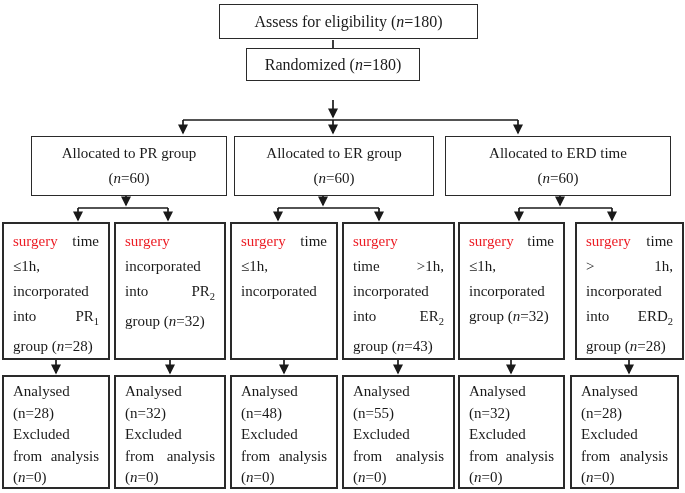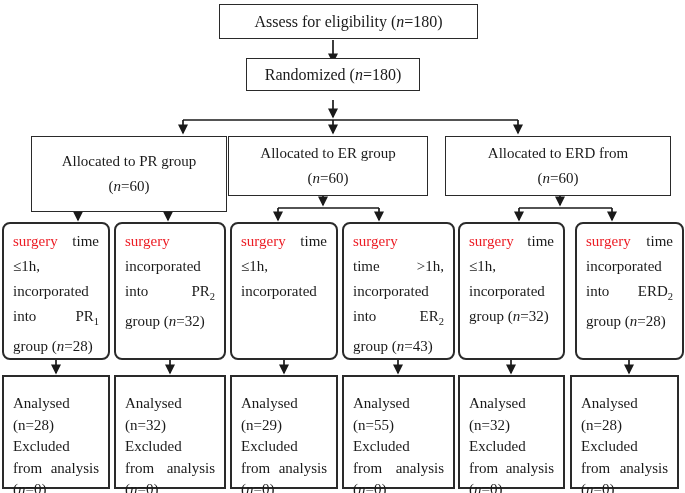--- a/index.html
+++ b/index.html
@@ -16,23 +16,23 @@
   
   .cbox { display:flex; flex-direction:column; justify-content:center; }
   .cbox .tline { text-align:center; text-align-last:center; }
   .top  { font-size:16px; }
   .alloc { font-size:15px; }
   .alloc .tline { line-height:25px; }
   
   .jbox { border-width:2px; }
   .jbox .tline { text-align:justify; text-align-last:justify; }
   .jbox .tline.last { text-align-last:left; }
-  .sbox { font-size:15px; padding:5px 9px;border-radius:8px; }
+  .sbox { font-size:15px; padding:5px 9px; }
   .sbox .tline { line-height:25px; }
-  .abox { font-size:15px; padding:16px 9px; }
+  .abox { font-size:15px; padding:4px 9px; }
   .abox .tline { line-height:21.5px; }
   .seg-red { color:var(--red,#ec1c24); }
   .seg-i { font-style:italic; }
   .seg-sub { font-size:70%; vertical-align:sub; }
 </style>
 </head>
 <body>
 
 <div class="canvas">
 
@@ -72,34 +72,34 @@
       <path d="M284,360 V373" marker-end="url(#ah)"></path>
       <path d="M398,360 V373" marker-end="url(#ah)"></path>
       <path d="M511,360 V373" marker-end="url(#ah)"></path>
       <path d="M629,360 V373" marker-end="url(#ah)"></path>
     </g>
   </svg>
 
   <div class="box cbox top" style="left:219px;top:4px;width:259px;height:35px;">
       <div class="tline last"><span>Assess for eligibility (</span><span class="seg-i">n</span><span>=180)</span></div>
     </div>
-  <div class="box cbox top" style="left:246px;top:58px;width:174px;height:33px;">
+  <div class="box cbox top" style="left:246px;top:48px;width:174px;height:33px;">
       <div class="tline last"><span>Randomized (</span><span class="seg-i">n</span><span>=180)</span></div>
     </div>
 
-  <div class="box cbox alloc" style="left:31px;top:136px;width:196px;height:76px;">
+  <div class="box cbox alloc" style="left:31px;top:136px;width:196px;height:60px;">
       <div class="tline"><span>Allocated to PR group</span></div>
       <div class="tline last"><span>(</span><span class="seg-i">n</span><span>=60)</span></div>
     </div>
-  <div class="box cbox alloc" style="left:228px;top:136px;width:200px;height:60px;">
+  <div class="box cbox alloc" style="left:234px;top:136px;width:200px;height:60px;">
       <div class="tline"><span>Allocated to ER group</span></div>
       <div class="tline last"><span>(</span><span class="seg-i">n</span><span>=60)</span></div>
     </div>
   <div class="box cbox alloc" style="left:445px;top:136px;width:226px;height:60px;">
-      <div class="tline"><span>Allocated to ERD from</span></div>
+      <div class="tline"><span>Allocated to ERD time</span></div>
       <div class="tline last"><span>(</span><span class="seg-i">n</span><span>=60)</span></div>
     </div>
 
   <div class="box jbox sbox" style="left:2px;top:222px;width:108px;height:138px;">
       <div class="tline"><span class="seg-red">surgery</span><span> time</span></div>
       <div class="tline"><span>≤1h,</span></div>
       <div class="tline"><span>incorporated</span></div>
       <div class="tline"><span>into PR</span><span class="seg-sub">1</span></div>
       <div class="tline last"><span>group (</span><span class="seg-i">n</span><span>=28)</span></div>
     </div>
@@ -122,20 +122,21 @@
       <div class="tline last"><span>group (</span><span class="seg-i">n</span><span>=43)</span></div>
     </div>
   <div class="box jbox sbox" style="left:458px;top:222px;width:107px;height:138px;">
       <div class="tline"><span class="seg-red">surgery</span><span> time</span></div>
       <div class="tline"><span>≤1h,</span></div>
       <div class="tline"><span>incorporated</span></div>
       <div class="tline last"><span>group (</span><span class="seg-i">n</span><span>=32)</span></div>
     </div>
   <div class="box jbox sbox" style="left:575px;top:222px;width:109px;height:138px;">
       <div class="tline"><span class="seg-red">surgery</span><span> time</span></div>
+      <div class="tline"><span>&gt; 1h,</span></div>
       <div class="tline"><span>incorporated</span></div>
       <div class="tline"><span>into ERD</span><span class="seg-sub">2</span></div>
       <div class="tline last"><span>group (</span><span class="seg-i">n</span><span>=28)</span></div>
     </div>
 
   <div class="box jbox abox" style="left:2px;top:375px;width:108px;height:114px;">
       <div class="tline"><span>Analysed</span></div>
       <div class="tline"><span>(n=28)</span></div>
       <div class="tline"><span>Excluded</span></div>
       <div class="tline"><span>from analysis</span></div>
@@ -143,21 +144,21 @@
     </div>
   <div class="box jbox abox" style="left:114px;top:375px;width:112px;height:114px;">
       <div class="tline"><span>Analysed</span></div>
       <div class="tline"><span>(n=32)</span></div>
       <div class="tline"><span>Excluded</span></div>
       <div class="tline"><span>from analysis</span></div>
       <div class="tline last"><span>(</span><span class="seg-i">n</span><span>=0)</span></div>
     </div>
   <div class="box jbox abox" style="left:230px;top:375px;width:108px;height:114px;">
       <div class="tline"><span>Analysed</span></div>
-      <div class="tline"><span>(n=29)</span></div>
+      <div class="tline"><span>(n=48)</span></div>
       <div class="tline"><span>Excluded</span></div>
       <div class="tline"><span>from analysis</span></div>
       <div class="tline last"><span>(</span><span class="seg-i">n</span><span>=0)</span></div>
     </div>
   <div class="box jbox abox" style="left:342px;top:375px;width:113px;height:114px;">
       <div class="tline"><span>Analysed</span></div>
       <div class="tline"><span>(n=55)</span></div>
       <div class="tline"><span>Excluded</span></div>
       <div class="tline"><span>from analysis</span></div>
       <div class="tline last"><span>(</span><span class="seg-i">n</span><span>=0)</span></div>

